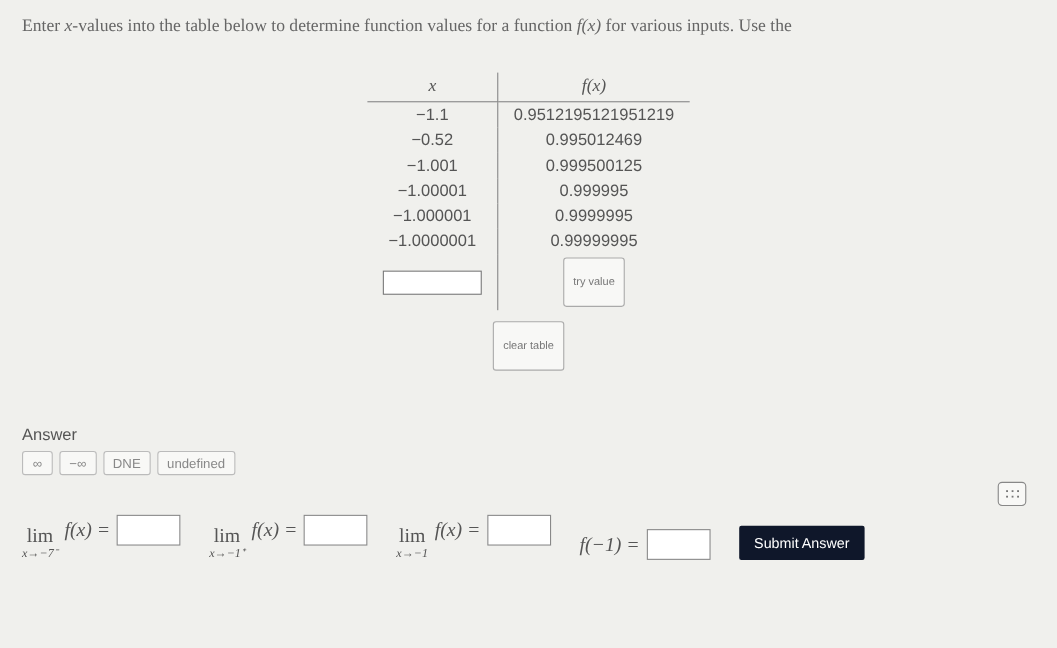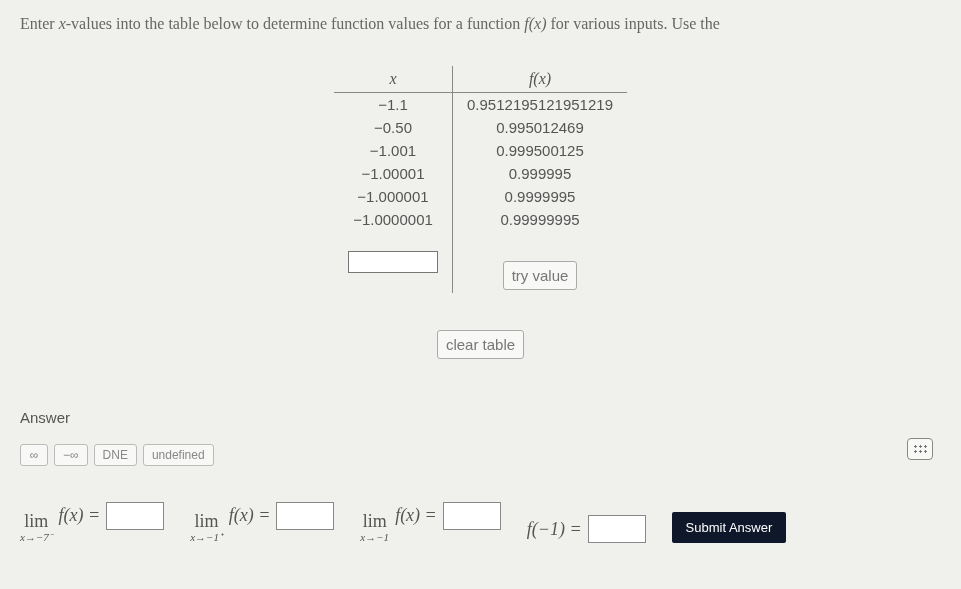--- a/index.html
+++ b/index.html
@@ -45,38 +45,37 @@
     td.col-x { border-right: 1.5px solid #888; }
     .input-cell input {
       width: 90px;
       height: 22px;
       border: 1.5px solid #777;
       text-align: center;
       font-size: 14px;
       background: #fff;
     }
     .small-btn {
-      font-size: 15px;
-      padding: 5px 8px;
+      font-size: 10px;
+      padding: 16px 8px;
       border: 1px solid #aaa;
       border-radius: 3px;
       background: #f8f8f6;
       color: #777;
       cursor: pointer;
       font-family: Arial, sans-serif;
-      margin-top: 27px;
     }
     .clear-row { text-align: center; margin-top: 10px; }
     .answer-section {
       margin-top: 50px;
     }
     .answer-label {
       font-size: 15px;
       color: #555;
-      margin-bottom: 18px;
+      margin-bottom: 6px;
       font-family: Arial, sans-serif;
     }
     .helper-btns {
       display: flex;
       gap: 6px;
       margin-bottom: 22px;
     }
     .helper-btn {
       border: 1px solid #bbb;
       background: #f8f8f6;
@@ -164,21 +163,21 @@
           <th class="col-x">x</th>
           <th>f(x)</th>
         </tr>
       </thead>
       <tbody>
         <tr>
             <td class="col-x">−1.1</td>
             <td>0.9512195121951219</td>
           </tr>
         <tr>
-            <td class="col-x">−0.50</td>
+            <td class="col-x">−0.52</td>
             <td>0.995012469</td>
           </tr>
         <tr>
             <td class="col-x">−1.001</td>
             <td>0.999500125</td>
           </tr>
         <tr>
             <td class="col-x">−1.00001</td>
             <td>0.999995</td>
           </tr>

